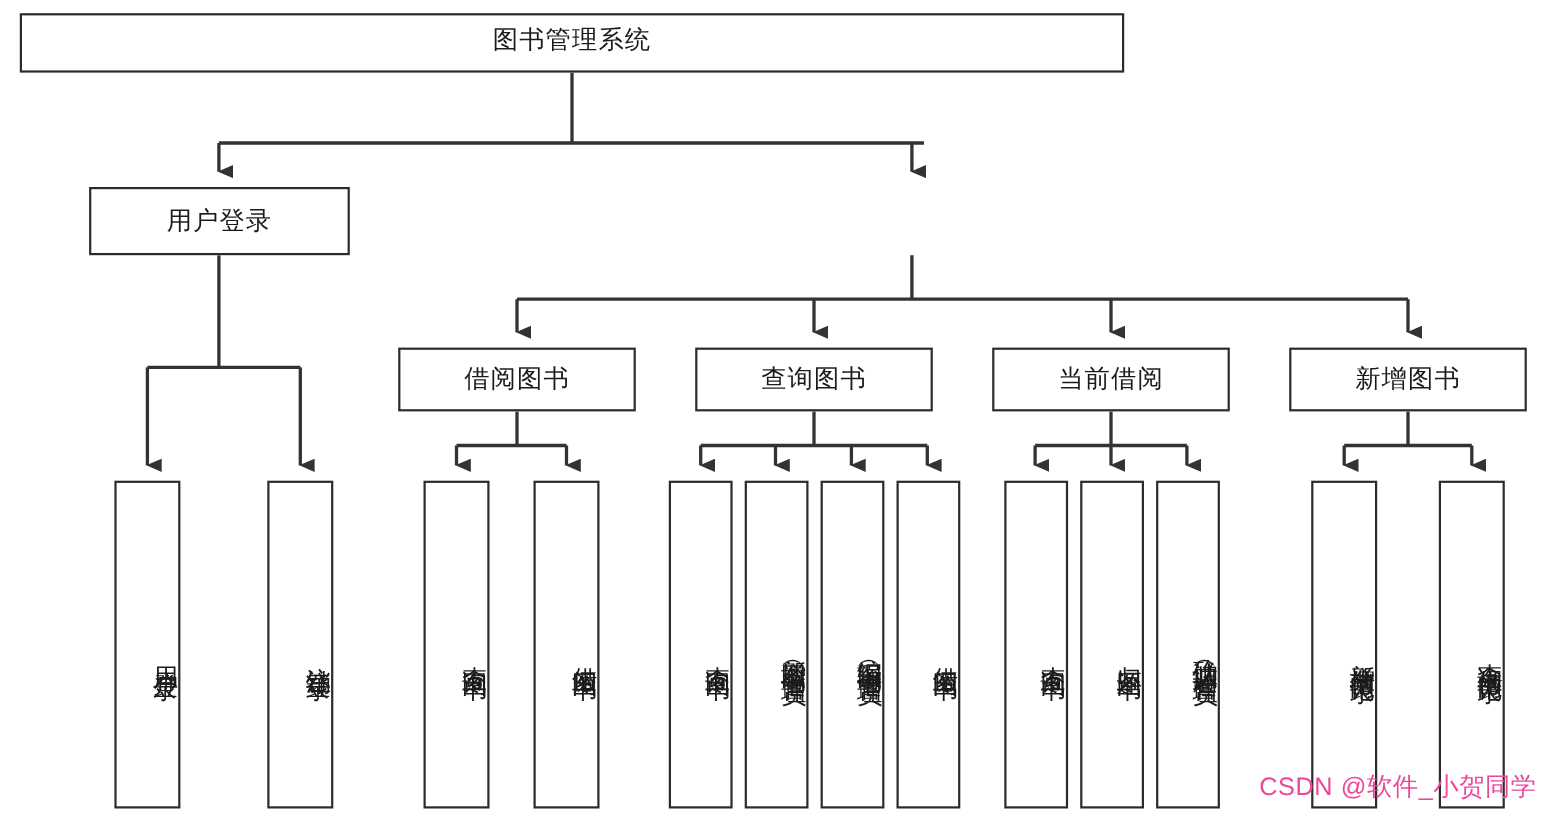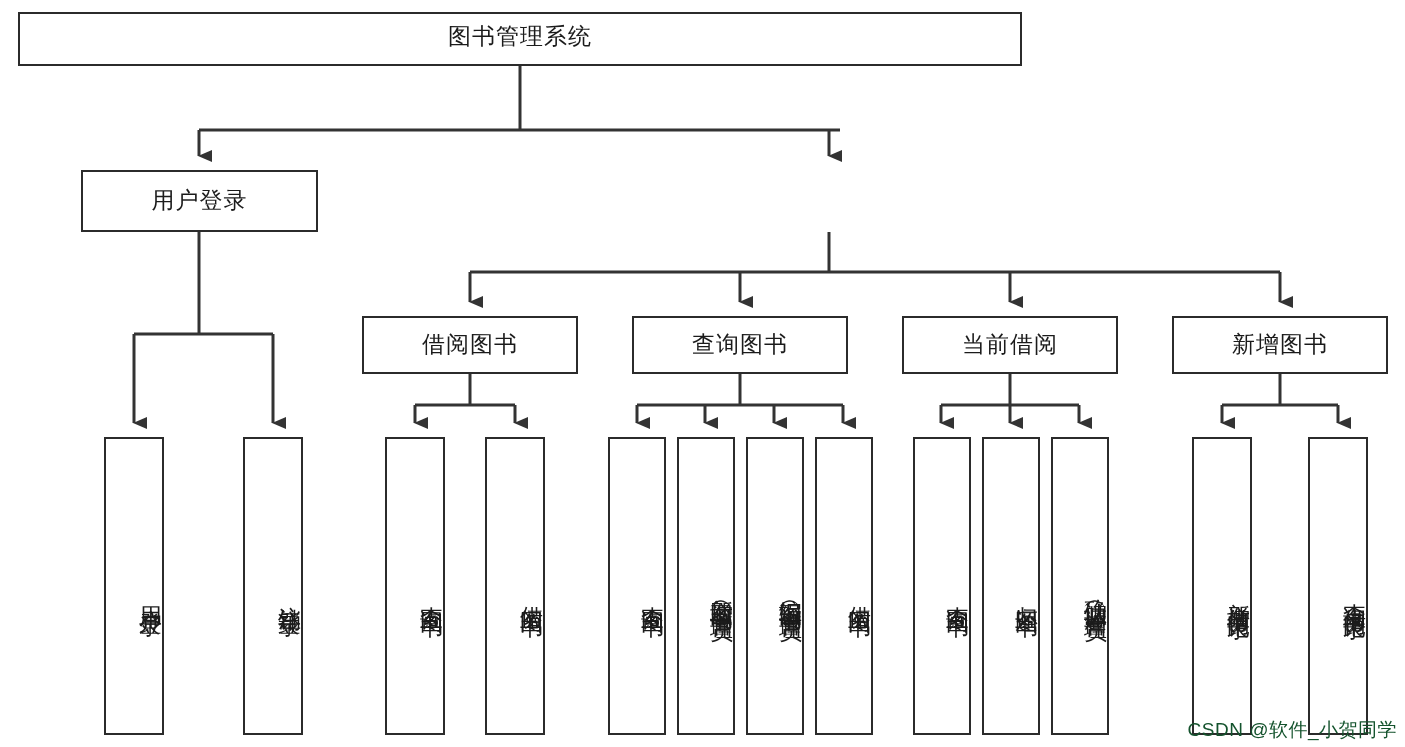--- a/index.html
+++ b/index.html
@@ -52,23 +52,23 @@
   }
   .node.vert .vlabel {
     writing-mode: vertical-rl;
     text-orientation: upright;
     white-space: nowrap;
     line-height: 1.0;
   }
   .watermark {
     position: absolute;
     right: 8px;
-    bottom: 4px;
-    font-size: 19px;
-    color: #14532d;
+    bottom: 16px;
+    font-size: 23px;
+    color: #ec4899;
     letter-spacing: 0.5px;
     white-space: nowrap;
   }
 </style>
 </head>
 <body>
 
 <div id="canvas">
 
   <svg id="wires" viewBox="0 0 1405 747" xmlns="http://www.w3.org/2000/svg">

